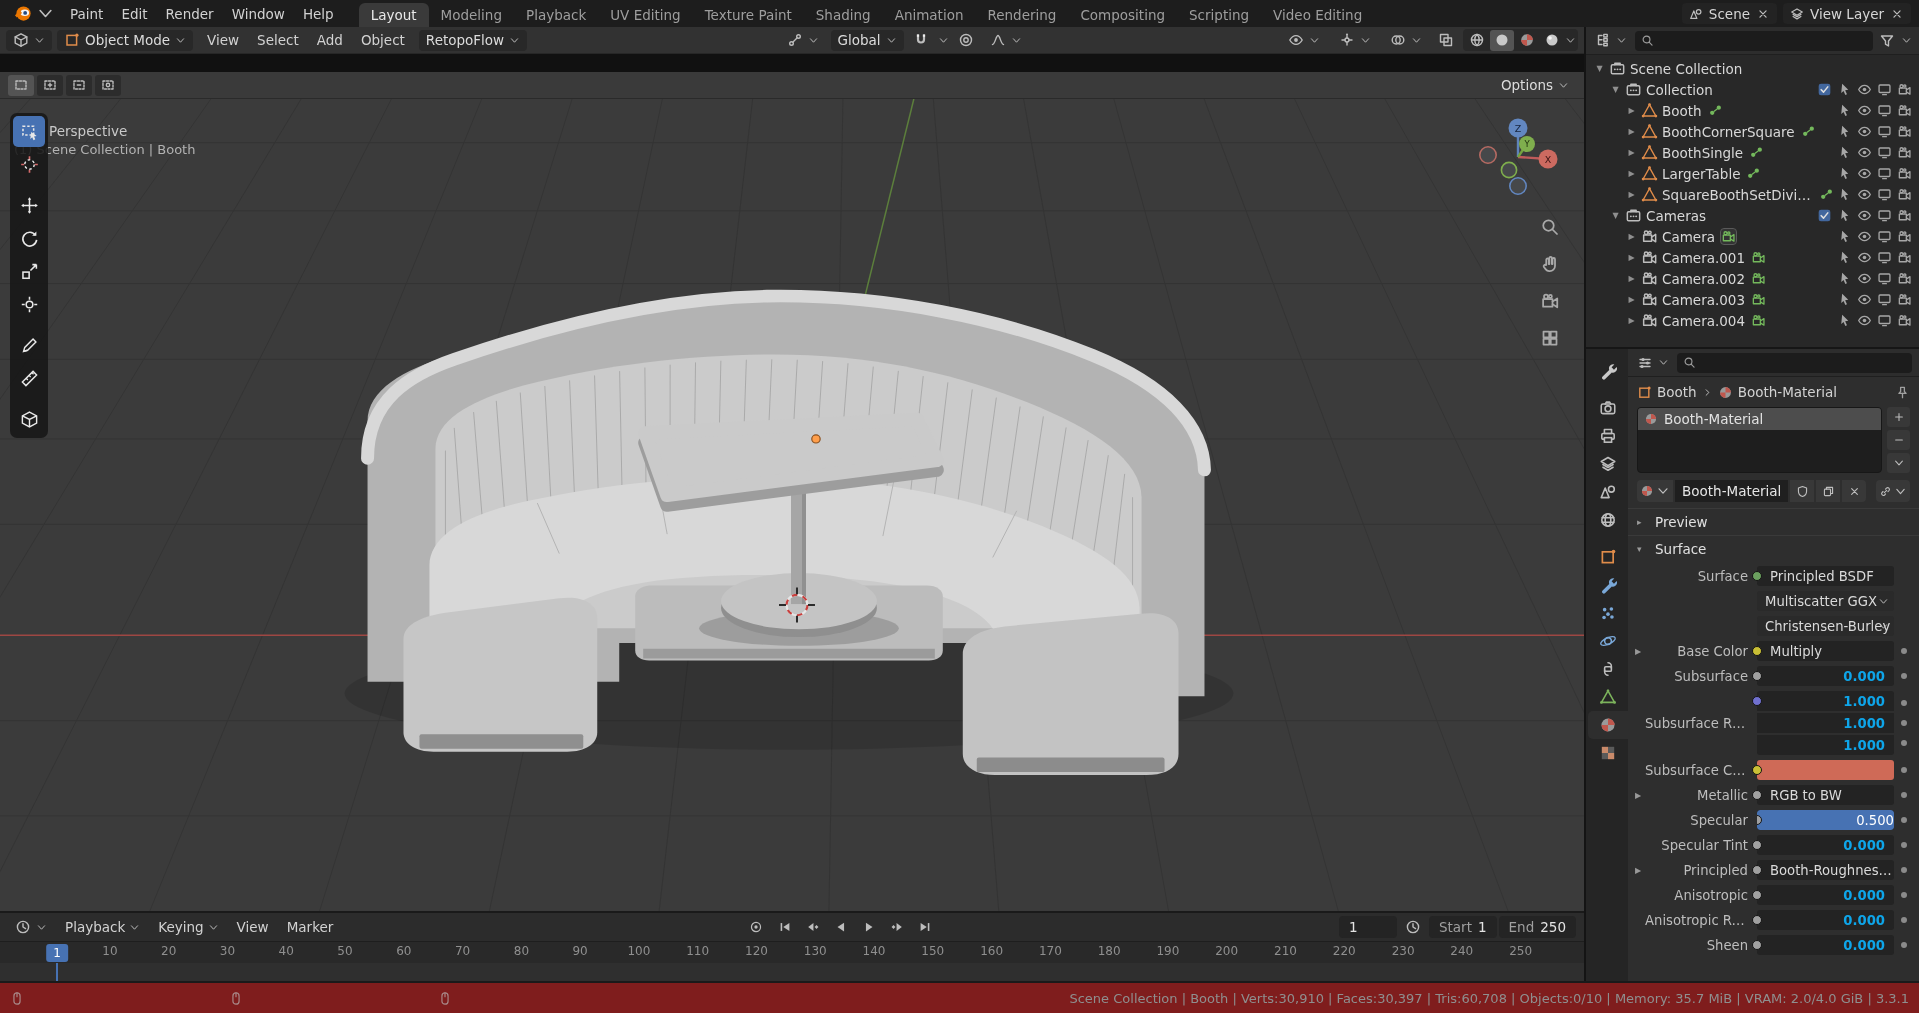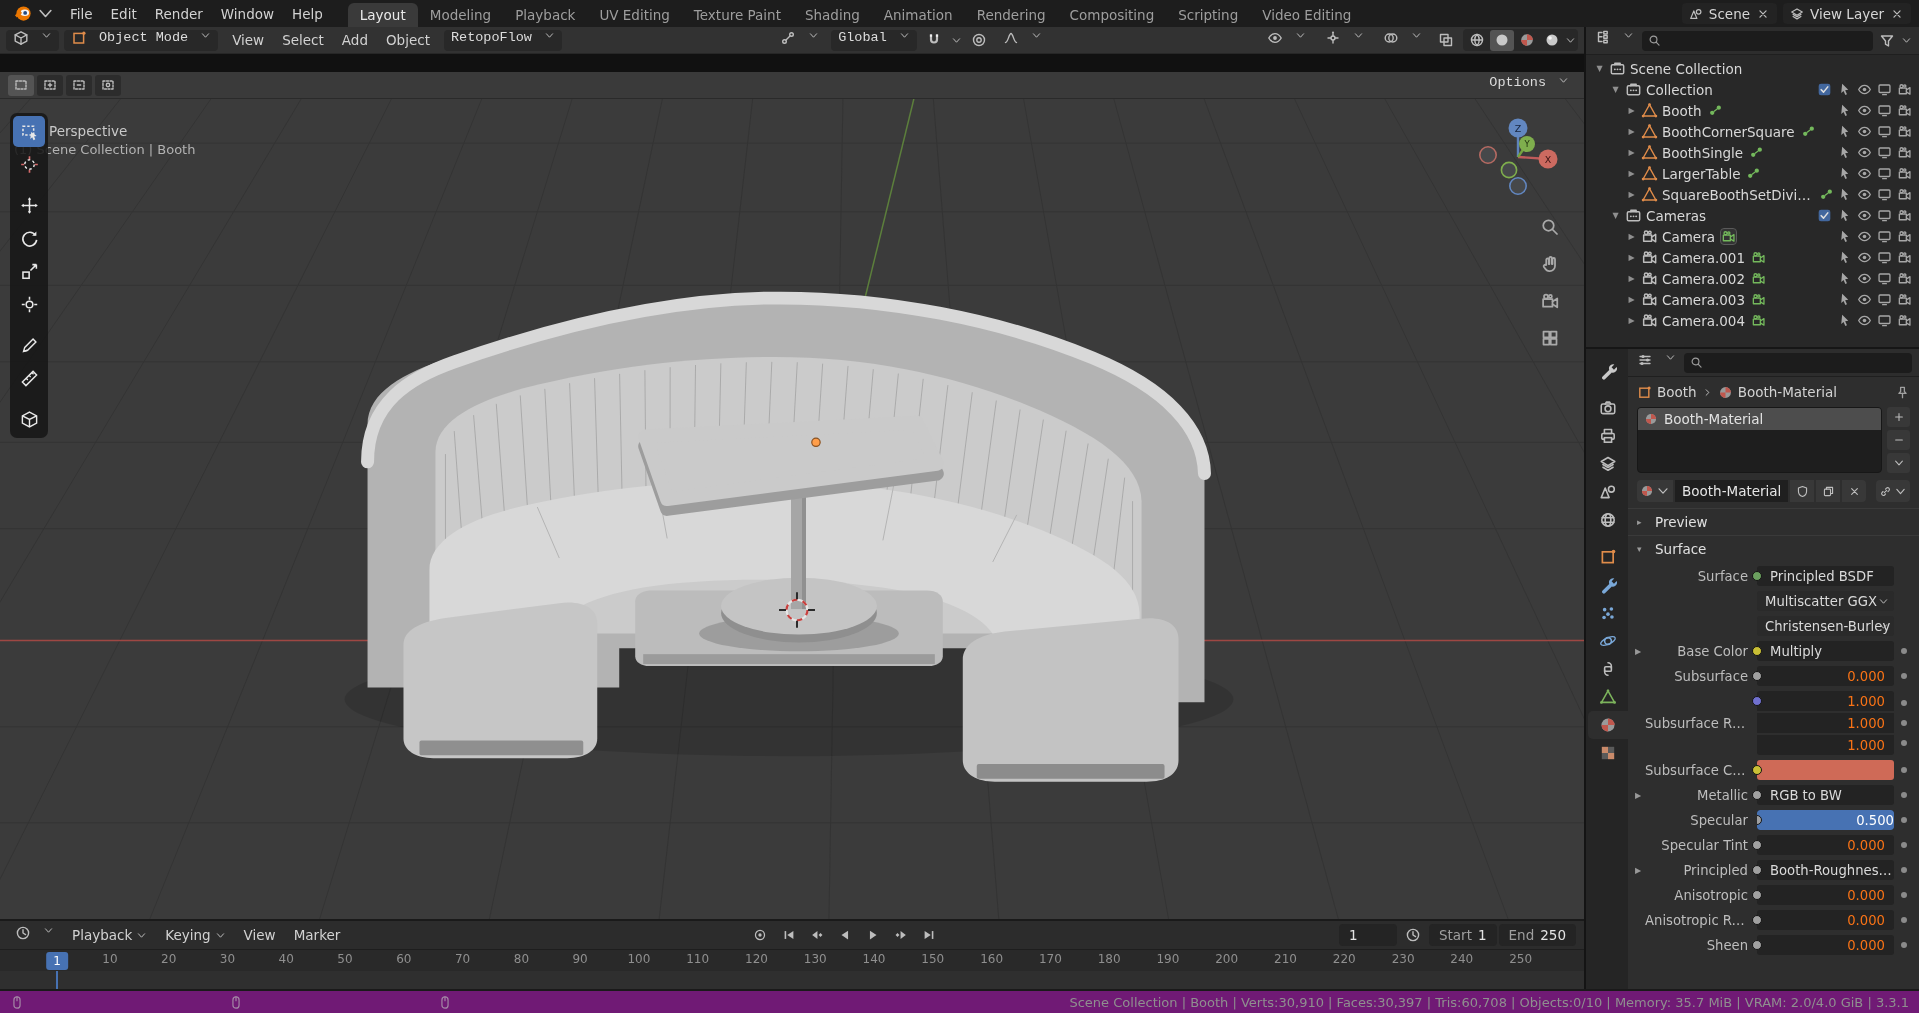--- a/index.html
+++ b/index.html
@@ -27,21 +27,21 @@
 
   
   .content { flex:1; display:flex; min-height:0; }
   .left-col { width:1586px; display:flex; flex-direction:column; border-right:2px solid #141414; flex:none; }
   .right-col { flex:1; display:flex; flex-direction:column; min-width:0; }
 
   
   .viewport { flex:1; display:flex; flex-direction:column; min-height:0; }
   .vp-header { height:27px; background:#323232; border-bottom:1px solid #272727; display:flex; align-items:center; padding:0 6px; gap:5px; flex:none; }
   .vp-toolsettings { height:27px; background:#3a3a3a; border-bottom:1px solid #2a2a2a; display:flex; align-items:center; padding:0 8px; gap:4px; flex:none;margin-top:18px; }
-  .hbtn { display:flex; align-items:flex-start; gap:12px; height:21px; padding:0 7px; background:#282828; border-radius:4px; color:#dcdcdc;font-family:Liberation Mono, monospace; }
+  .hbtn { display:flex; align-items:center; gap:5px; height:21px; padding:0 7px; background:#282828; border-radius:4px; color:#dcdcdc; }
   .hbtn.plain { background:transparent; }
   .icbtn { display:flex; align-items:center; justify-content:center; width:24px; height:21px; border-radius:3px; }
   .icbtn.active { background:#545454; }
   .shading-group { display:flex; align-items:center; background:#282828; border-radius:4px; padding:0 2px; height:22px; gap:1px; }
   .spacer { flex:1; }
   .mini-toggle { width:26px; height:21px; display:flex; align-items:center; justify-content:center; background:#2c2c2c; border-radius:3px; }
   .mini-toggle.active { background:#545454; }
   .vp-canvas { flex:1; position:relative; overflow:hidden; background:#3b3b3b; }
   svg.scene { position:absolute; inset:0; width:100%; height:100%; }
   .overlay-text { position:absolute; left:14px; top:8px; pointer-events:none;margin-top:16px; }
@@ -130,33 +130,33 @@
   .prow { display:flex; align-items:center; min-height:20px; }
   .pexp { width:14px; flex:none; text-align:center; color:#999; font-size:8px; }
   .plabel { width:112px; flex:none; text-align:right; padding-right:9px; color:#bdbdbd; white-space:nowrap; overflow:hidden; text-overflow:ellipsis; font-size:13.2px; }
   .pfieldcol { flex:1; min-width:0; display:flex; flex-direction:column; gap:2px; }
   .pfield { position:relative; height:20px; background:#232323; border-radius:3px; display:flex; align-items:center; min-width:0; }
   .pfield .ftext { padding-left:13px; color:#dadada; white-space:nowrap; overflow:hidden; text-overflow:ellipsis; font-size:13.2px; }
   .f-dropdown { background:#2a2a2a; }
   .f-dropdown .ftext { padding-left:8px; }
   .f-dropdown .right { position:absolute; right:5px; }
   .f-number { justify-content:flex-end; }
-  .f-number .fval { padding-right:9px; color:#f97316; font-size:13.2px; }
+  .f-number .fval { padding-right:9px; color:#0ea5e9; font-size:13.2px;font-weight:bold; }
   .f-slider { overflow:hidden; justify-content:flex-end; }
   .f-slider .fill { position:absolute; left:0; top:0; bottom:0; background:var(--accent); border-radius:3px; }
   .f-slider .fval.over { position:relative; z-index:1; color:#fff; font-size:13.2px; }
   .st.stf { border-radius:3px 3px 0 0; }
   .st.stm { border-radius:0; }
   .st.stl { border-radius:0 0 3px 3px; }
   .socket { position:absolute; left:0; top:50%; transform:translate(-50%,-50%); width:10px; height:10px; border-radius:50%; border:1.5px solid #141414; z-index:2; }
   .pdec { width:20px; flex:none; display:flex; flex-direction:column; align-items:center; justify-content:center; gap:14px; }
   .dot { width:6px; height:6px; border-radius:50%; background:#8b8b8b; }
 
   
-  .statusbar { height:24px; flex:none; background:#701a75; border-top:2px solid #1a1a1a; display:flex; align-items:center; padding:0 10px; }
+  .statusbar { height:32px; flex:none; background:#7f1d1d; border-top:2px solid #1a1a1a; display:flex; align-items:center; padding:0 10px; }
   .statusbar .hint { width:14px; height:15px; opacity:.65; }
   .status-text { margin-left:auto; color:#8f8f8f; font-size:13px; white-space:nowrap; }
 </style>
 </head>
 <body>
 
 <div class="app">
 
   <div class="topbar">
     <span class="logo-btn">
@@ -168,21 +168,21 @@
             <path d="M1.6 10.4 L6 6.6" stroke="#ea7600" stroke-width="2.4"></path>
           </svg>
         </span>
       <span class="islot cc">
           <svg class="ic" viewBox="0 0 16 16">
             <path d="M3.5 5.5 L8 10.5 L12.5 5.5" stroke="#bdbdbd" stroke-width="1.4" fill="none" stroke-linecap="round" stroke-linejoin="round"></path>
           </svg>
         </span>
     </span>
     <div class="menus" id="topbar-menus">
-        <span class="menu-item">File</span>
+        <span class="menu-item">Paint</span>
         <span class="menu-item">Edit</span>
         <span class="menu-item">Render</span>
         <span class="menu-item">Window</span>
         <span class="menu-item">Help</span>
       </div>
     <div class="tabs" id="workspace-tabs">
         <span class="tab active">Layout</span>
         <span class="tab">Modeling</span>
         <span class="tab">Playback</span>
         <span class="tab">UV Editing</span>

